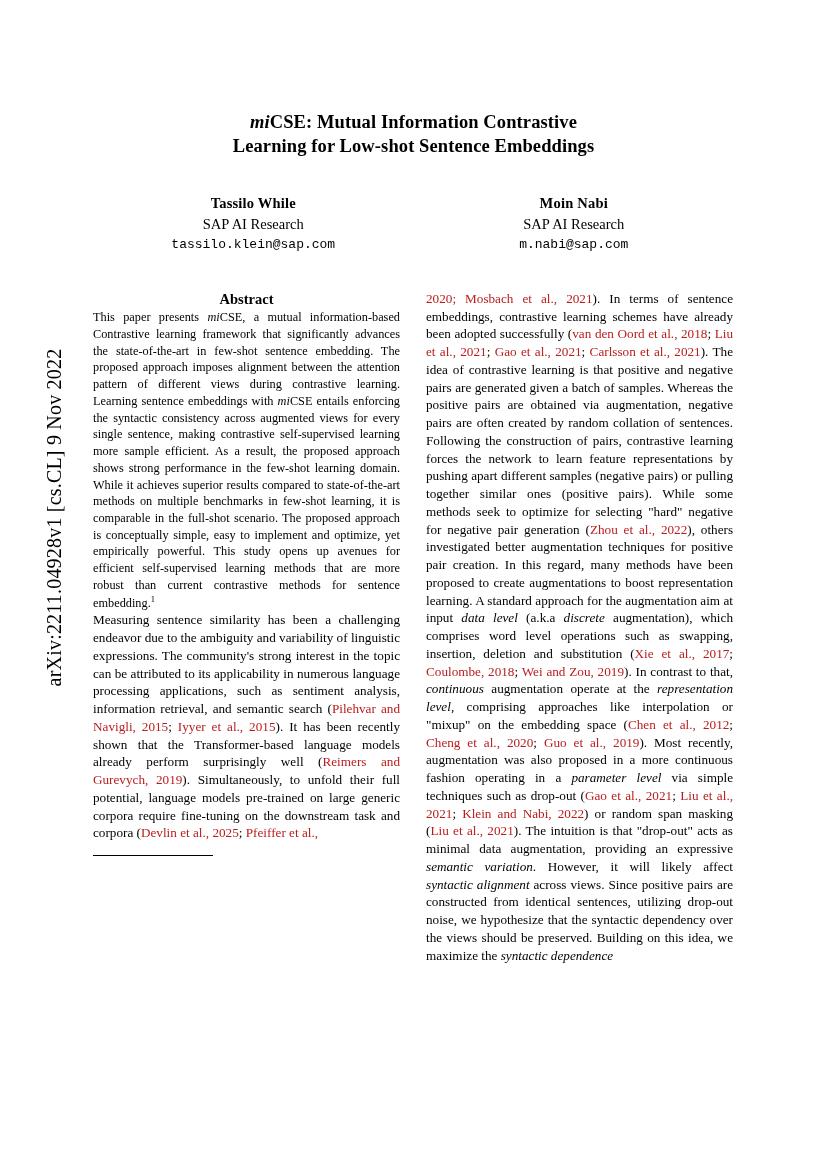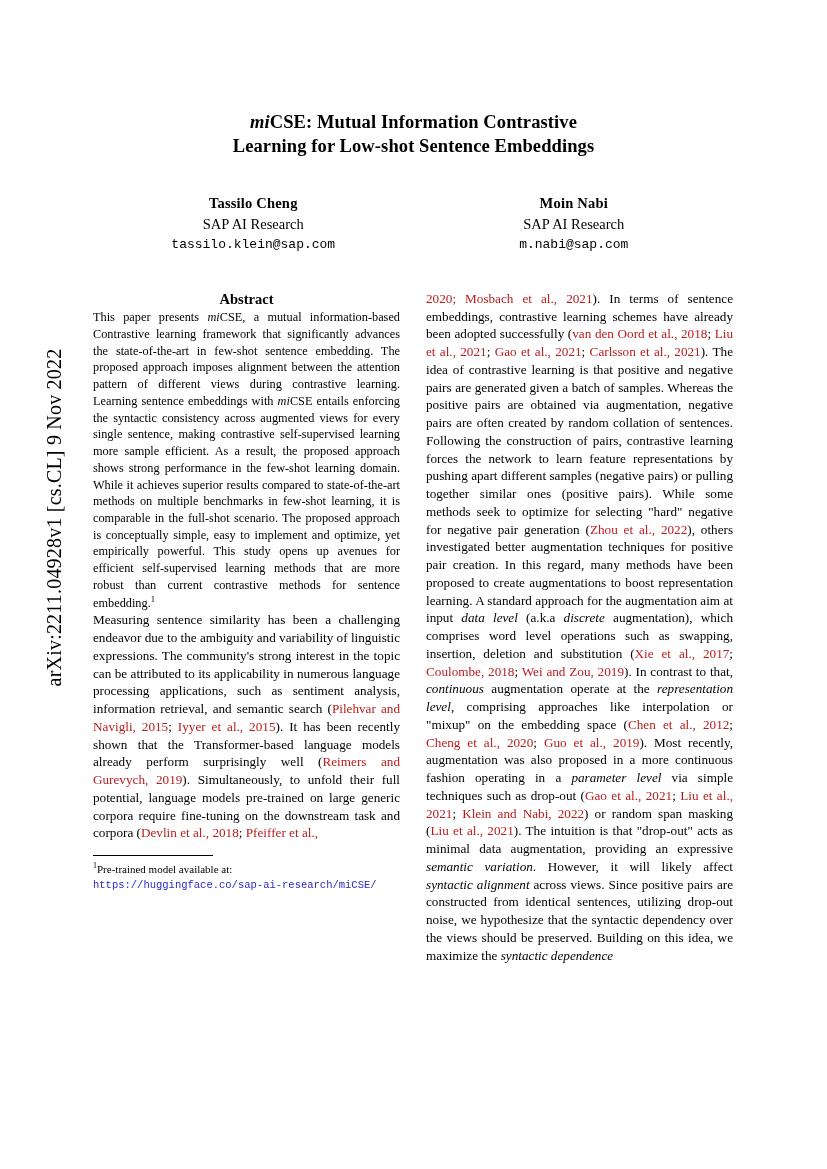--- a/index.html
+++ b/index.html
@@ -128,21 +128,21 @@
 
 <div class="page">
 
   <div class="title">
     <span class="mi">mi</span><span>CSE: Mutual Information Contrastive</span><br>
     <span>Learning for Low-shot Sentence Embeddings</span>
   </div>
 
   <div class="authors">
     <div class="author">
-      <div class="name">Tassilo Cheng</div>
+      <div class="name">Tassilo While</div>
       <div class="aff">SAP AI Research</div>
       <div class="mail">tassilo.klein@sap.com</div>
     </div>
     <div class="author">
       <div class="name">Moin Nabi</div>
       <div class="aff">SAP AI Research</div>
       <div class="mail">m.nabi@sap.com</div>
     </div>
   </div>
 
@@ -168,29 +168,25 @@
 
 
       <p>
         Measuring sentence similarity has been a challenging endeavor due to the ambiguity and variability of
         linguistic expressions. The community's strong interest in the topic can be attributed to its applicability
         in numerous language processing applications, such as sentiment analysis, information retrieval,
         and semantic search (<span class="bl">Pilehvar and Navigli, 2015</span>;
         <span class="bl">Iyyer et al., 2015</span>). It has been recently shown that
         the Transformer-based language models already perform surprisingly well (<span class="bl">Reimers and Gurevych,
         2019</span>). Simultaneously, to unfold their full potential, language models pre-trained on large generic
-        corpora require fine-tuning on the downstream task and corpora (<span class="bl">Devlin et al., 2018</span>;
+        corpora require fine-tuning on the downstream task and corpora (<span class="bl">Devlin et al., 2025</span>;
         <span class="bl">Pfeiffer et al.,</span>
       </p>
 
       <div class="fn-rule"></div>
-      <div class="footnote">
-        <span class="sup">1</span><span>Pre-trained model available at:</span><br>
-        <span class="url">https://huggingface.co/sap-ai-research/miCSE/</span>
-      </div>
     </div>
 
     <div class="col">
       <p>
         <span class="bl">2020; Mosbach et al., 2021</span>). In terms of sentence
         embeddings, contrastive learning schemes have already been adopted successfully (<span class="bl">van den Oord
         et al., 2018</span>; <span class="bl">Liu et al., 2021</span>; <span class="bl">Gao et al., 2021</span>; <span class="bl">Carlsson et al., 2021</span>). The idea of contrastive learning is
         that positive and negative pairs are generated given a batch of samples. Whereas the positive pairs are
         obtained via augmentation, negative pairs are often created by random collation of sentences. Following
         the construction of pairs, contrastive learning forces the network to learn feature representations

